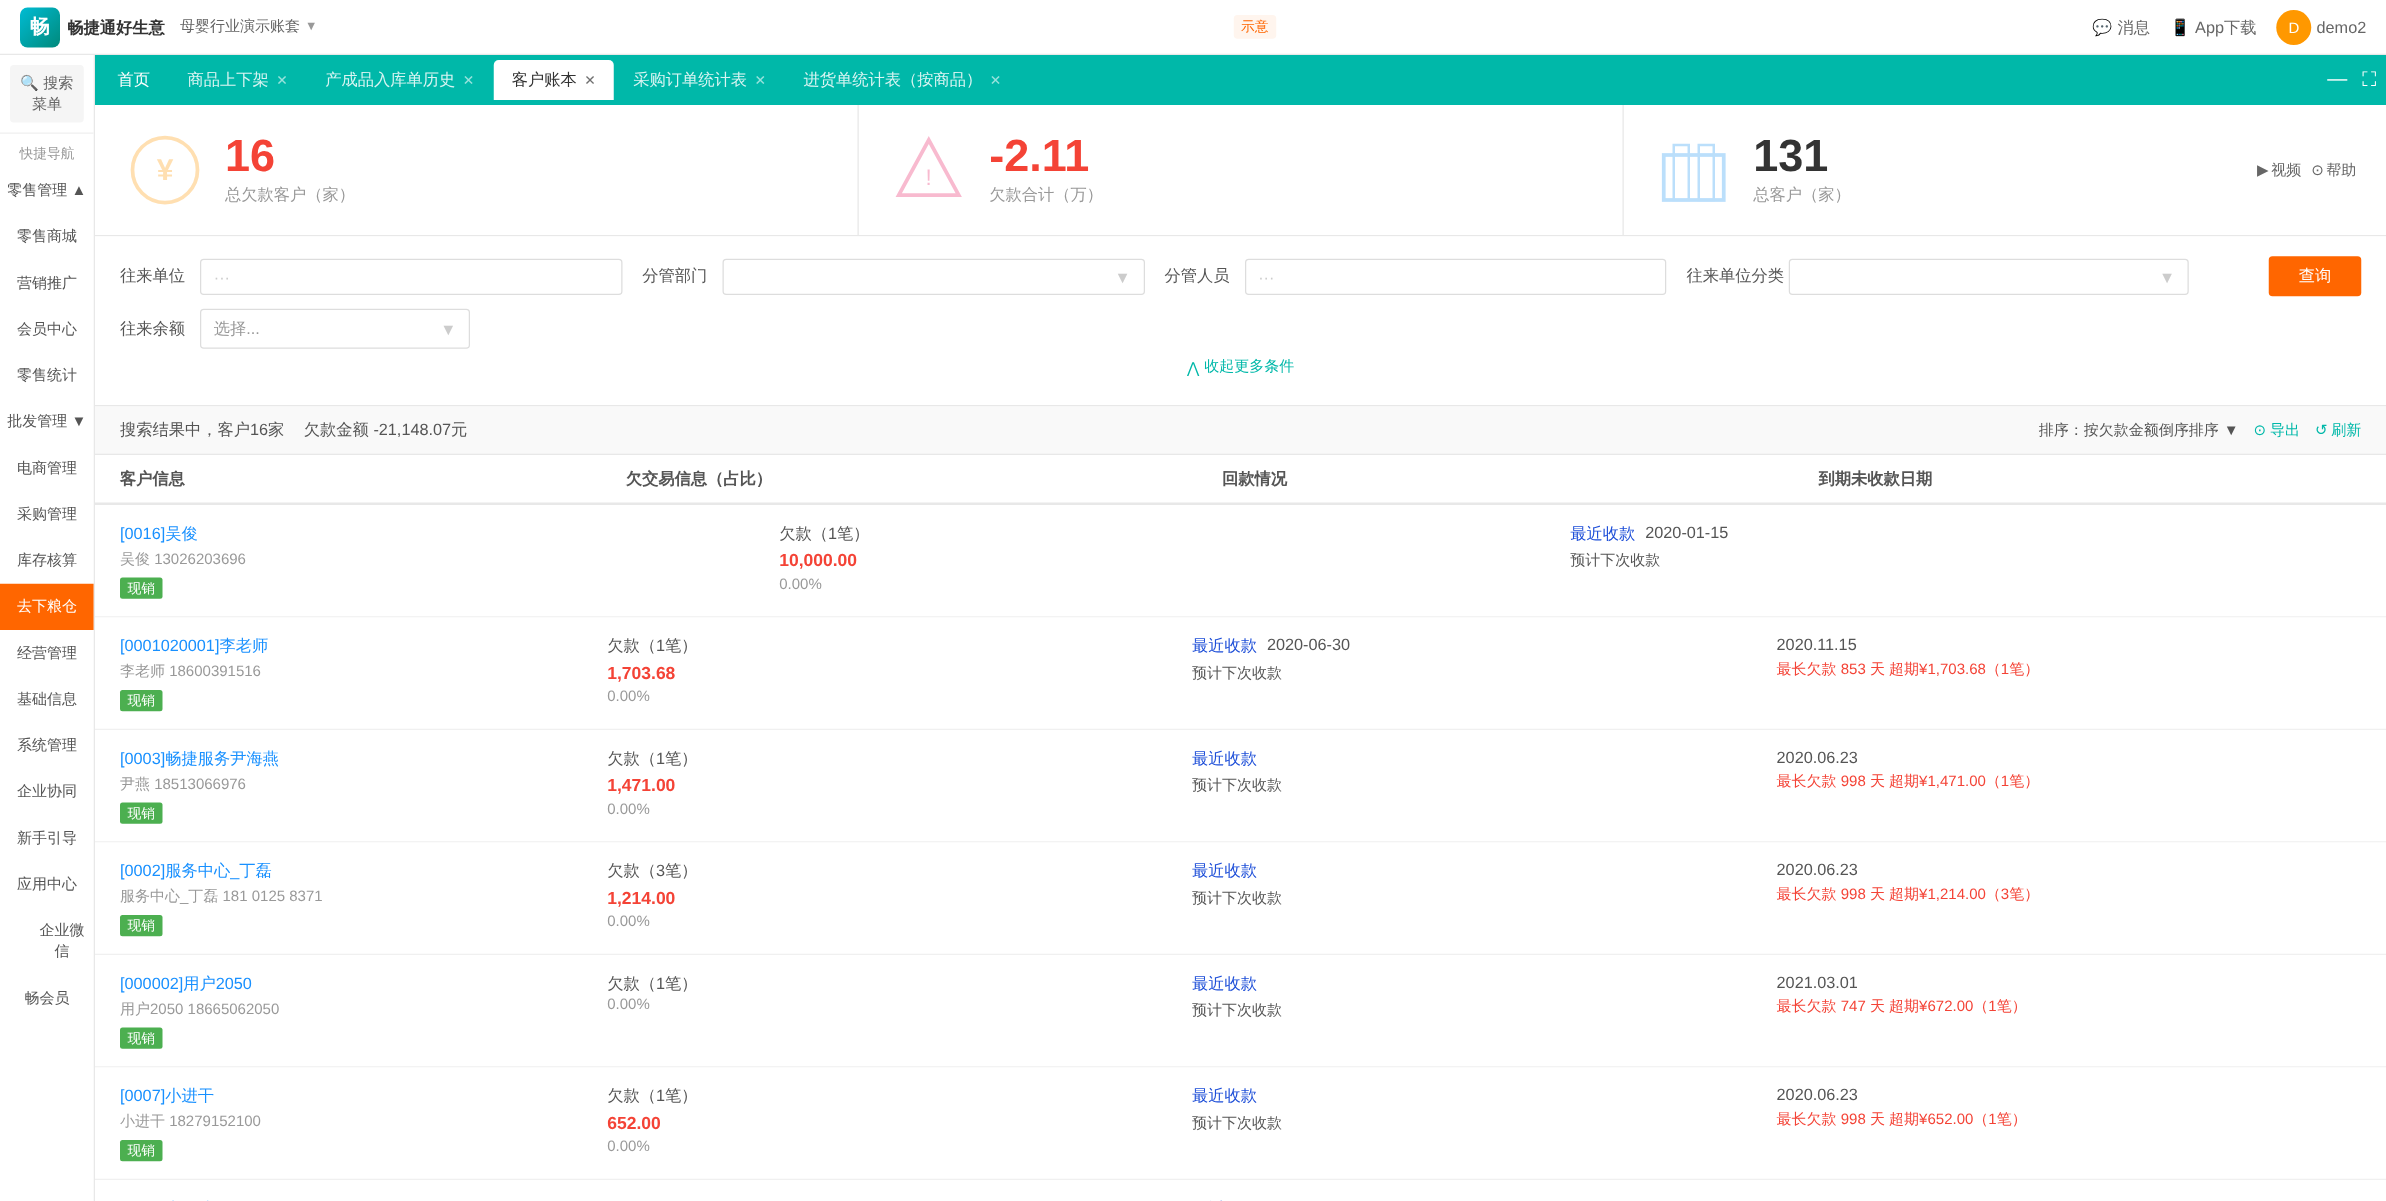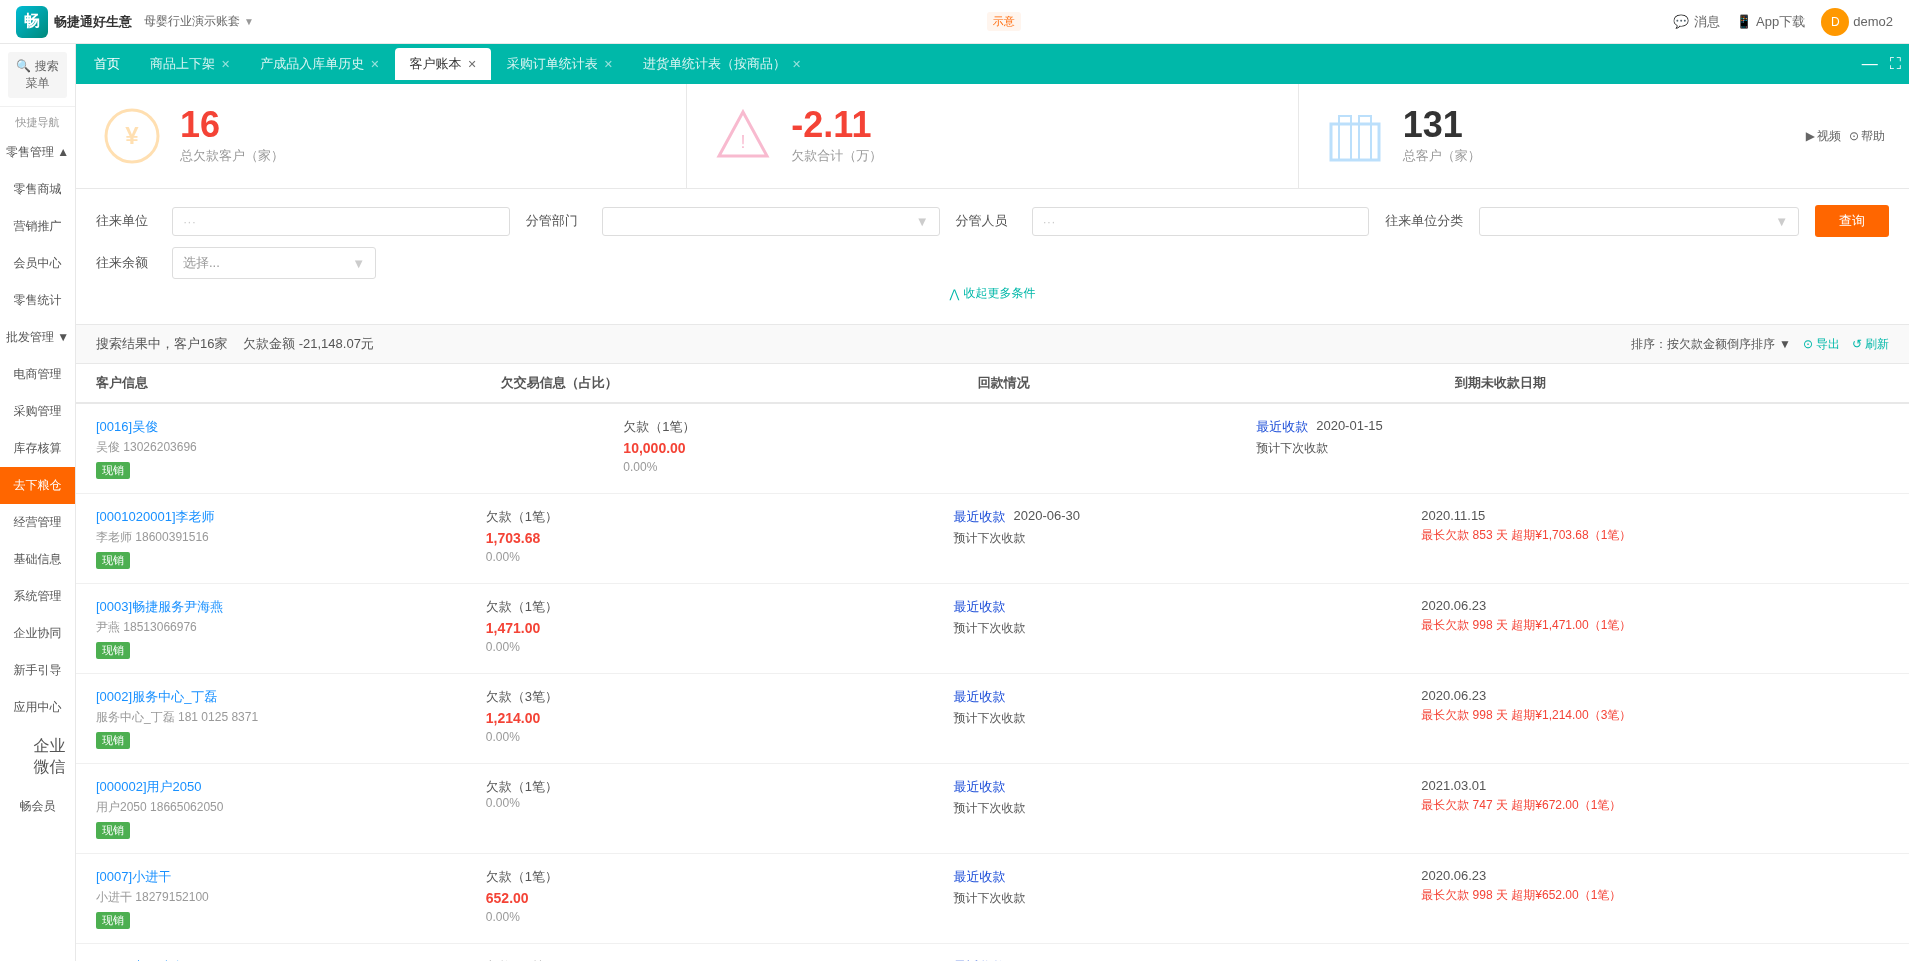--- a/index.html
+++ b/index.html
@@ -54,26 +54,26 @@
     .stat-number { font-size: 36px; font-weight: bold; line-height: 1; }
     .stat-number.red { color: #f44336; }
     .stat-number.black { color: #333; }
     .stat-label { font-size: 13px; color: #999; margin-top: 4px; }
     .stat-card-end { margin-left: auto; display: flex; align-items: center; gap: 8px; font-size: 12px; color: #666; }
     .stat-card-end-item { display: flex; align-items: center; gap: 2px; cursor: pointer; }
 
     
     .filter-area { background: #fff; padding: 16px 20px; border-bottom: 1px solid #e8e8e8; }
     .filter-row { display: flex; align-items: center; gap: 16px; margin-bottom: 10px; }
-    .filter-item { display: flex; align-items: center; gap: 16px; flex: 1; }
+    .filter-item { display: flex; align-items: center; gap: 4px; flex: 1; }
     .filter-label { font-size: 13px; color: #555; white-space: nowrap; min-width: 60px; }
     .filter-input { flex: 1; border: 1px solid #ddd; border-radius: 3px; padding: 6px 10px; font-size: 13px; color: #999; display: flex; align-items: center; justify-content: space-between; cursor: pointer; background: #fff; }
     .filter-select { flex: 1; border: 1px solid #ddd; border-radius: 3px; padding: 6px 10px; font-size: 13px; color: #999; display: flex; align-items: center; justify-content: space-between; cursor: pointer; background: #fff; }
     .filter-select-arrow { color: #ccc; }
-    .btn-search { background: #ff6600; color: white; border: none; border-radius: 3px; padding: 7px 24px; font-size: 13px; cursor: pointer; }
+    .btn-search { background: #ff6600; color: white; border: none; border-radius: 3px; padding: 7px 24px; font-size: 13px; cursor: pointer; margin-left: 48px; }
     .collapse-btn { display: flex; align-items: center; justify-content: center; gap: 4px; font-size: 12px; color: #00b8a9; cursor: pointer; padding: 6px 0; }
 
     
     .result-bar { display: flex; align-items: center; justify-content: space-between; padding: 10px 20px; background: #f9f9f9; border-bottom: 1px solid #e8e8e8; }
     .result-info { font-size: 13px; color: #555; }
     .result-actions { display: flex; align-items: center; gap: 12px; font-size: 12px; color: #555; }
     .sort-select { display: flex; align-items: center; gap: 4px; cursor: pointer; }
     .action-btn { display: flex; align-items: center; gap: 3px; cursor: pointer; color: #00b8a9; }
 
     
@@ -193,21 +193,21 @@
       <div class="sidebar-item">
         <span style="font-size:12px;">企业协同</span>
       </div>
       <div class="sidebar-item">
         <span style="font-size:12px;">新手引导</span>
       </div>
       <div class="sidebar-item">
         <span style="font-size:12px;">应用中心</span>
       </div>
       <div class="sidebar-item">
-        <span style="font-size:16px;margin-left:24px;">企业微信</span>
+        <span style="font-size:12px;margin-left:24px;">企业微信</span>
       </div>
       <div class="sidebar-item">
         <span style="font-size:12px;">畅会员</span>
       </div>
     </div>
 
     <div class="content-area">
 
       <div class="tab-bar">
         <div class="tab home">

